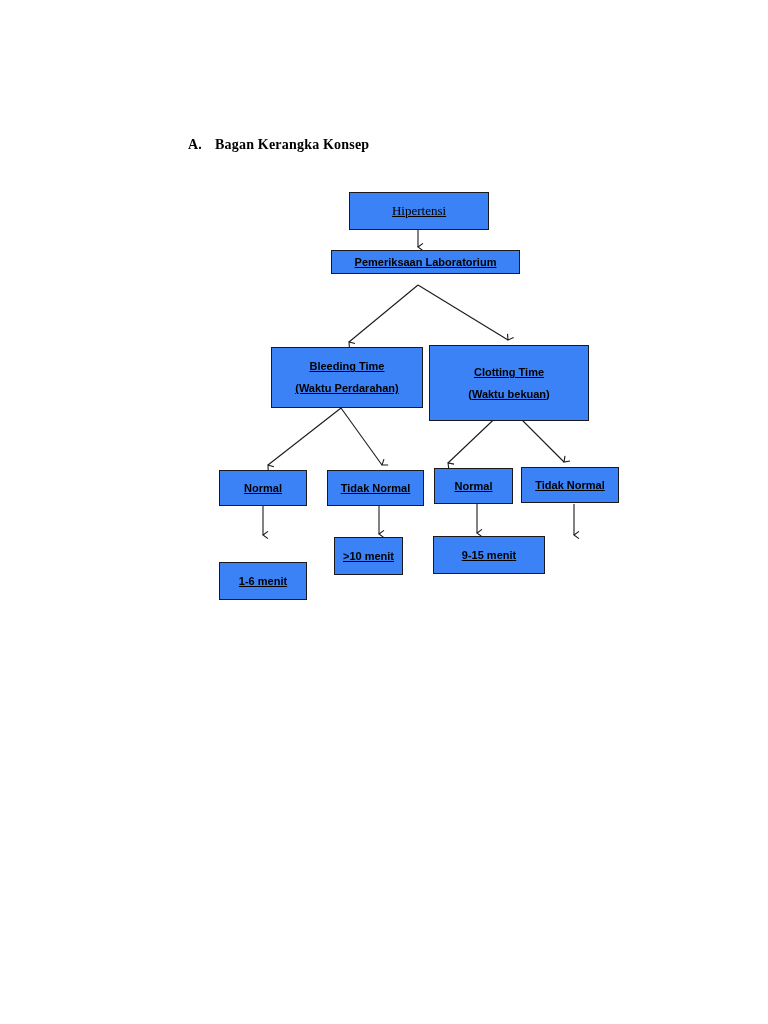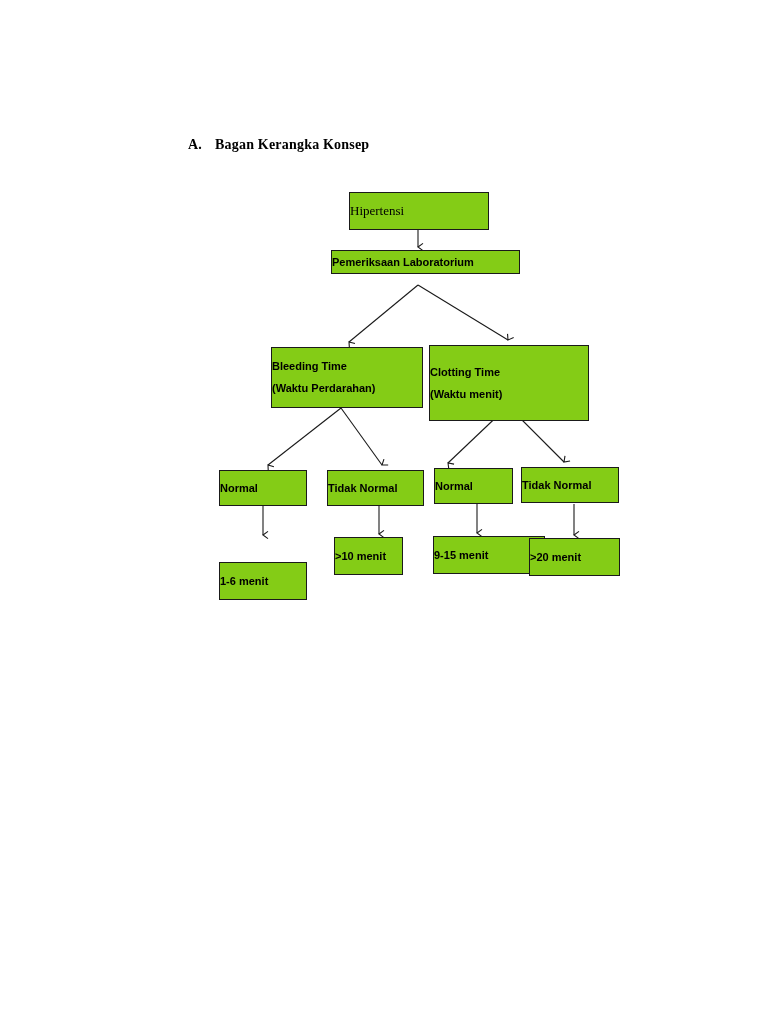--- a/index.html
+++ b/index.html
@@ -51,31 +51,32 @@
     width: 768px;
     height: 1024px;
     pointer-events: none;
   }
 
   
   .node {
     position: absolute;
     box-sizing: border-box;
     border: 1px solid #1a1a1a;
-    background: #84cc16;
+    background: #3b82f6;
     display: flex;
     flex-direction: column;
-    align-items: flex-start;
+    align-items: center;
     justify-content: center;
     text-align: center;
     font-family: "Liberation Sans", sans-serif;
     font-weight: bold;
     font-size: 11px;
     line-height: 1.15;
     color: #000000;
+    text-decoration: underline;
   }
   .node .line {
     display: block;
     white-space: nowrap;
   }
   .node.serif {
     font-family: "Liberation Serif", serif;
     font-weight: normal;
     font-size: 13px;
   }
@@ -160,21 +161,21 @@
     <span class="line">Pemeriksaan Laboratorium</span>
   </div>
 
   <div class="node two-line" id="node-bleeding">
     <span class="line">Bleeding Time</span>
     <span class="line">(Waktu Perdarahan)</span>
   </div>
 
   <div class="node two-line" id="node-clotting">
     <span class="line">Clotting Time</span>
-    <span class="line">(Waktu menit)</span>
+    <span class="line">(Waktu bekuan)</span>
   </div>
 
   <div class="node" id="node-bt-normal">
     <span class="line">Normal</span>
   </div>
 
   <div class="node" id="node-bt-tidaknormal">
     <span class="line">Tidak Normal</span>
   </div>
 
@@ -191,17 +192,14 @@
   </div>
 
   <div class="node" id="node-bt-tidaknormal-val">
     <span class="line">&gt;10 menit</span>
   </div>
 
   <div class="node" id="node-ct-normal-val">
     <span class="line">9-15 menit</span>
   </div>
 
-  <div class="node" id="node-ct-tidaknormal-val">
-    <span class="line">&gt;20 menit</span>
-  </div>
 
 </div>
 
 </body></html>

